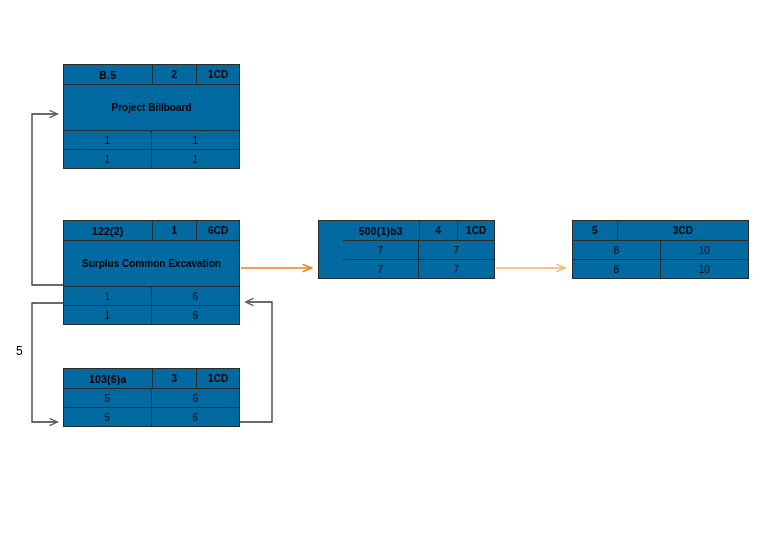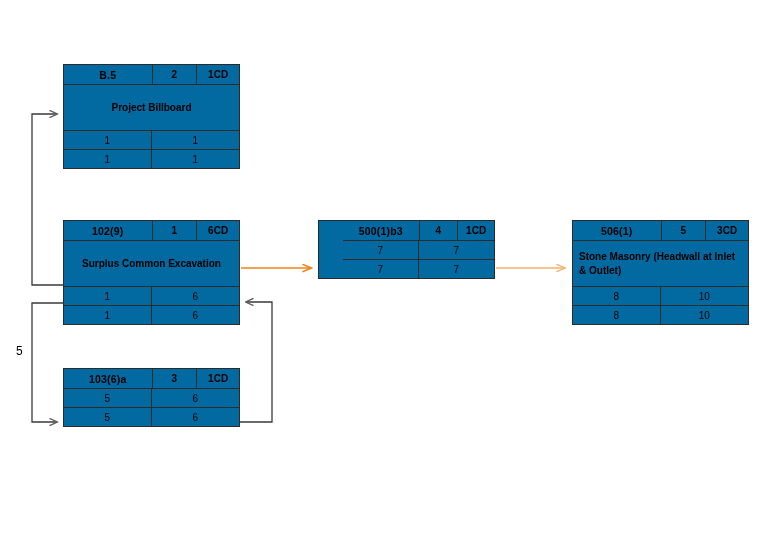--- a/index.html
+++ b/index.html
@@ -121,21 +121,21 @@
       <div class="n-cell">1</div>
     </div>
     <div class="n-row">
       <div class="n-cell l">1</div>
       <div class="n-cell">1</div>
     </div>
   </div>
 
   <div class="node" style="left:63px;top:220px;width:177px;">
     <div class="n-head">
-      <div class="n-code">102(9)</div>
+      <div class="n-code">122(2)</div>
       <div class="n-dur">1</div>
       <div class="n-cal">6CD</div>
     </div>
     <div class="n-desc">Surplus Common Excavation</div>
     <div class="n-row sep">
       <div class="n-cell l">1</div>
       <div class="n-cell">6</div>
     </div>
     <div class="n-row">
       <div class="n-cell l">1</div>
@@ -154,25 +154,23 @@
       <div class="n-cell">7</div>
     </div>
     <div class="n-row">
       <div class="n-cell l">7</div>
       <div class="n-cell">7</div>
     </div>
   </div>
 
   <div class="node" style="left:572px;top:220px;width:177px;">
     <div class="n-head">
-      <div class="n-code">506(1)</div>
       <div class="n-dur">5</div>
       <div class="n-cal">3CD</div>
     </div>
-    <div class="n-desc">Stone Masonry (Headwall at Inlet &amp; Outlet)</div>
     <div class="n-row sep">
       <div class="n-cell l">8</div>
       <div class="n-cell">10</div>
     </div>
     <div class="n-row">
       <div class="n-cell l">8</div>
       <div class="n-cell">10</div>
     </div>
   </div>
 

